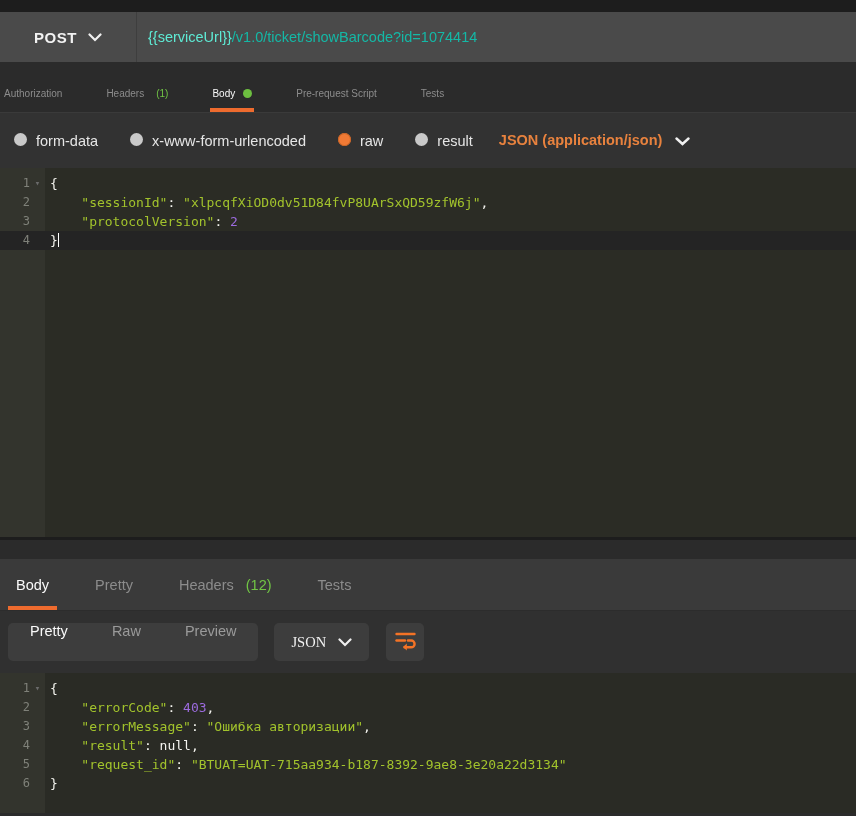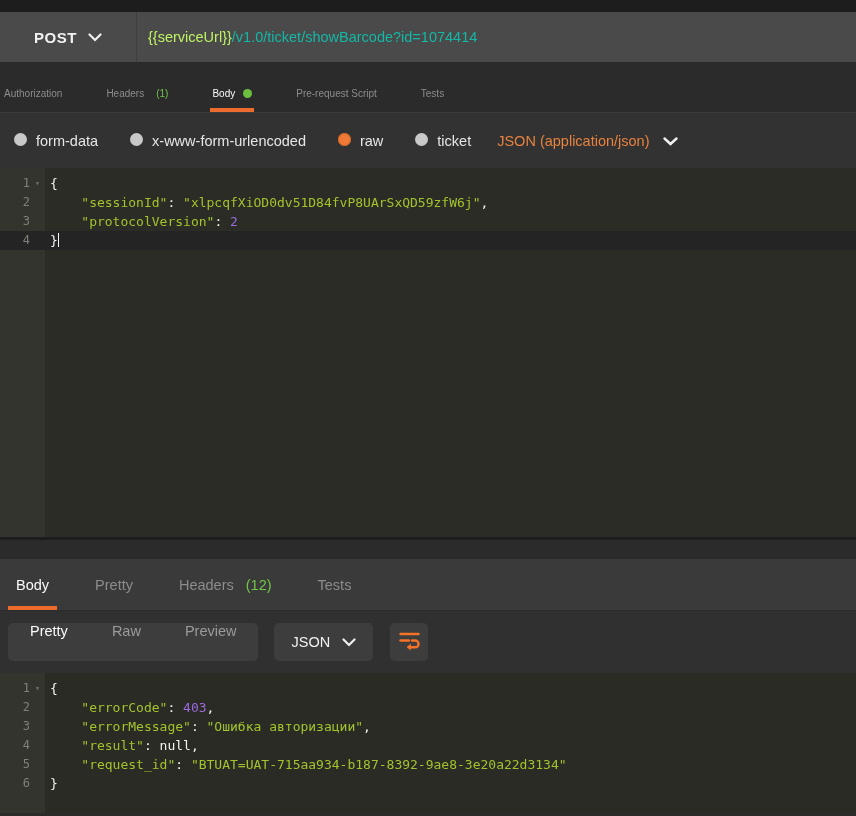--- a/index.html
+++ b/index.html
@@ -11,41 +11,41 @@
   }
   
   .top-strip { height:12px; background:#1d1d1d; }
   .url-bar { height:50px; background:#4a4a4a; display:flex; align-items:stretch; }
   .method-box {
     width:137px; display:flex; align-items:center; justify-content:center; gap:11px;
     border-right:1px solid #3e3e3e; cursor:pointer;
   }
   .method-box .method { color:#f2f2f2; font-size:15px; font-weight:bold; letter-spacing:.5px; }
   .url-field { flex:1; display:flex; align-items:center; padding-left:11px; font-size:14.5px; }
-  .url-var { color:#bef264; }
+  .url-var { color:#5eead4; }
   .url-path { color:#14b8a6; }
   
   .req-tabs { margin-top:13px; height:37px; display:flex; gap:40px; padding-left:2px; }
   .tab {
     display:flex; align-items:center; gap:8px; height:100%;
     color:#8c8c8c; font-size:10px; cursor:pointer; padding:0 2px;
   }
   .tab.active { color:#fafafa; box-shadow:inset 0 -4px 0 #ee6b2e; }
   .tab .count { color:#71c545; margin-left:4px; }
   .dot { width:9px; height:9px; border-radius:50%; background:#6dbf40; }
   
   .radio-row {
     height:56px; background:#323232; border-top:1px solid #3a3a3a;
     display:flex; align-items:center; padding-left:14px; gap:32px;
   }
   .radio-item { display:flex; align-items:flex-start; gap:9px; cursor:pointer; }
   .radio-circle { width:13px; height:13px; border-radius:50%; background:#c9c9c9; }
   .radio-item.selected .radio-circle { background:#f07a35; box-shadow:0 0 0 1px #c96527 inset; }
   .radio-label { color:#e6e6e6; font-size:14.5px; }
-  .ctype-dd { display:flex; align-items:center; gap:13px; margin-left:-6px; cursor:pointer; }
+  .ctype-dd { display:flex; gap:13px; margin-left:-6px; cursor:pointer;font-weight:bold; }
   .ctype-label { color:#e8823e; font-size:14.5px; }
   
   .editor { position:relative; font-family:"DejaVu Sans Mono", monospace; }
   .editor .gutter-bg { position:absolute; left:0; top:0; bottom:0; width:45px; background:#33342d; }
   .editor .lines { position:relative; z-index:1; padding-top:6px; }
   .code-row { display:flex; height:19px; line-height:19px; font-size:13px; }
   .code-row.active { background:#242424; }
   .code-row .ln { width:30px; text-align:right; color:#7f8179; font-size:12px; }
   .code-row .fold { width:15px; text-align:center; color:#6b6b6b; font-size:9px; cursor:pointer; }
   .code-row .code { padding-left:5px; white-space:pre; flex:1; cursor:text; }
@@ -64,21 +64,21 @@
   .resp-tabs .tab { font-size:14.5px; padding:0 8px; }
   
   .resp-toolbar { height:62px; background:#303030; display:flex; align-items:center; padding-left:8px; }
   .seg-group { background:#3d3d3d; border-radius:5px; height:38px; display:flex; }
   .seg { padding:0 22px; color:#9a9a9a; font-size:14.5px; cursor:pointer; }
   .seg.active { color:#fafafa; }
   .json-btn {
     margin-left:16px; background:#3d3d3d; border-radius:5px; height:38px;
     display:flex; align-items:center; gap:12px; padding:0 17px; cursor:pointer;
   }
-  .json-btn .fmt { color:#f2f2f2; font-size:14.5px; }
+  .json-btn .fmt { color:#f2f2f2; font-size:14.5px;font-family:Liberation Serif, serif; }
   .wrap-btn {
     margin-left:17px; background:#3d3d3d; border-radius:5px; height:38px; width:38px;
     display:flex; align-items:center; justify-content:center; cursor:pointer;
   }
 </style>
 </head>
 <body>
 
 <div class="app">
 
@@ -127,21 +127,21 @@
     <div class="radio-item">
       <span class="radio-circle"></span>
       <span class="radio-label">x-www-form-urlencoded</span>
     </div>
     <div class="radio-item selected">
       <span class="radio-circle"></span>
       <span class="radio-label">raw</span>
     </div>
     <div class="radio-item">
       <span class="radio-circle"></span>
-      <span class="radio-label">ticket</span>
+      <span class="radio-label">result</span>
     </div>
     <div class="ctype-dd">
       <span class="ctype-label">JSON (application/json)</span>
       <span>
         <svg width="15" height="9" viewBox="0 0 15 9">
             <path d="M1.5 1.5 L7.5 7 L13.5 1.5" stroke="#f0f0f0" stroke-width="2.4" fill="none" stroke-linecap="round"></path>
           </svg>
       </span>
     </div>
   </div>

